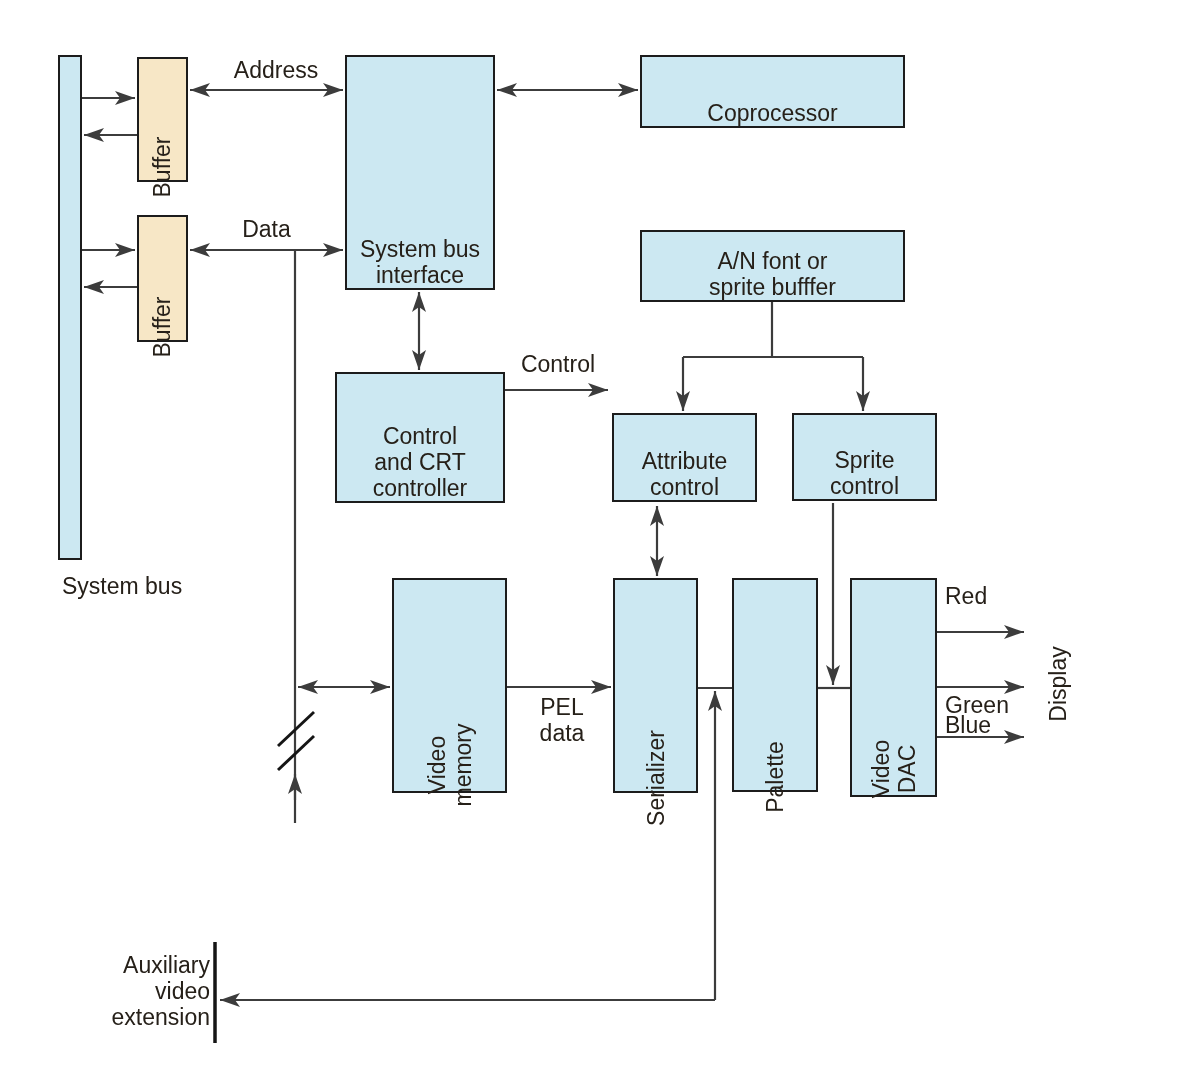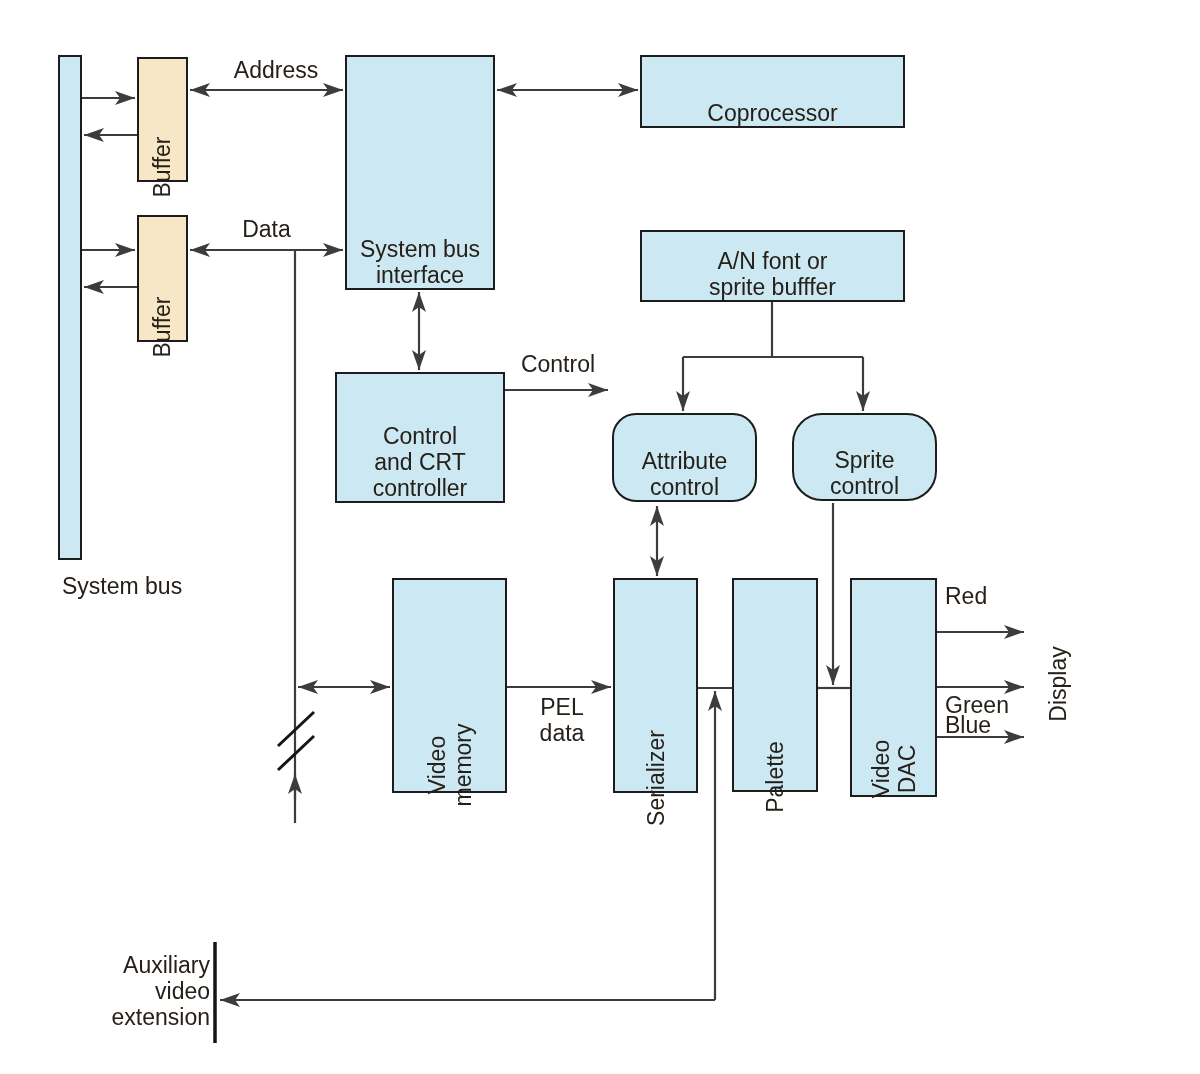--- a/index.html
+++ b/index.html
@@ -116,26 +116,26 @@
     <span>A/N font or
 sprite bufffer</span>
   </div>
 
   <div class="box" style="left:335px;top:372px;width:170px;height:131px;">
     <span>Control
 and CRT
 controller</span>
   </div>
 
-  <div class="box" style="left:612px;top:413px;width:145px;height:89px;border-radius:24px;">
+  <div class="box" style="left:612px;top:413px;width:145px;height:89px;">
     <span>Attribute
 control</span>
   </div>
 
-  <div class="box" style="left:792px;top:413px;width:145px;height:88px;border-radius:30px;">
+  <div class="box" style="left:792px;top:413px;width:145px;height:88px;">
     <span>Sprite
 control</span>
   </div>
 
   <div class="box vert" style="left:392px;top:578px;width:115px;height:215px;">
     <span>Video
 memory</span>
   </div>
 
   <div class="box vert" style="left:613px;top:578px;width:85px;height:215px;">

